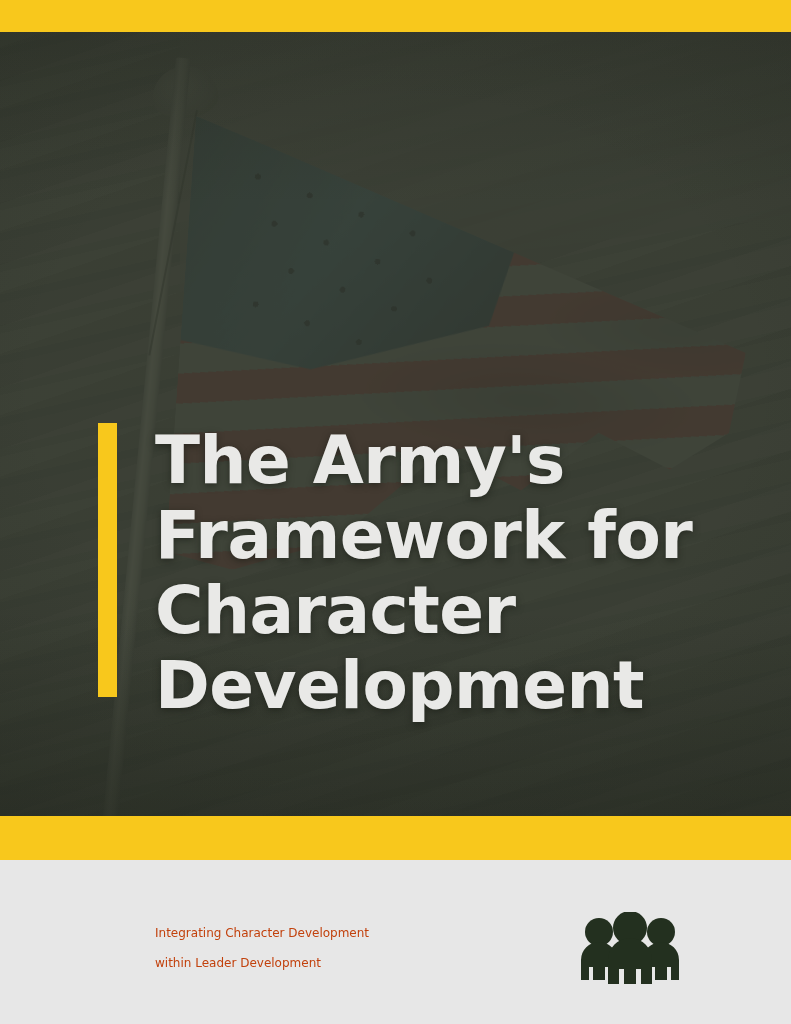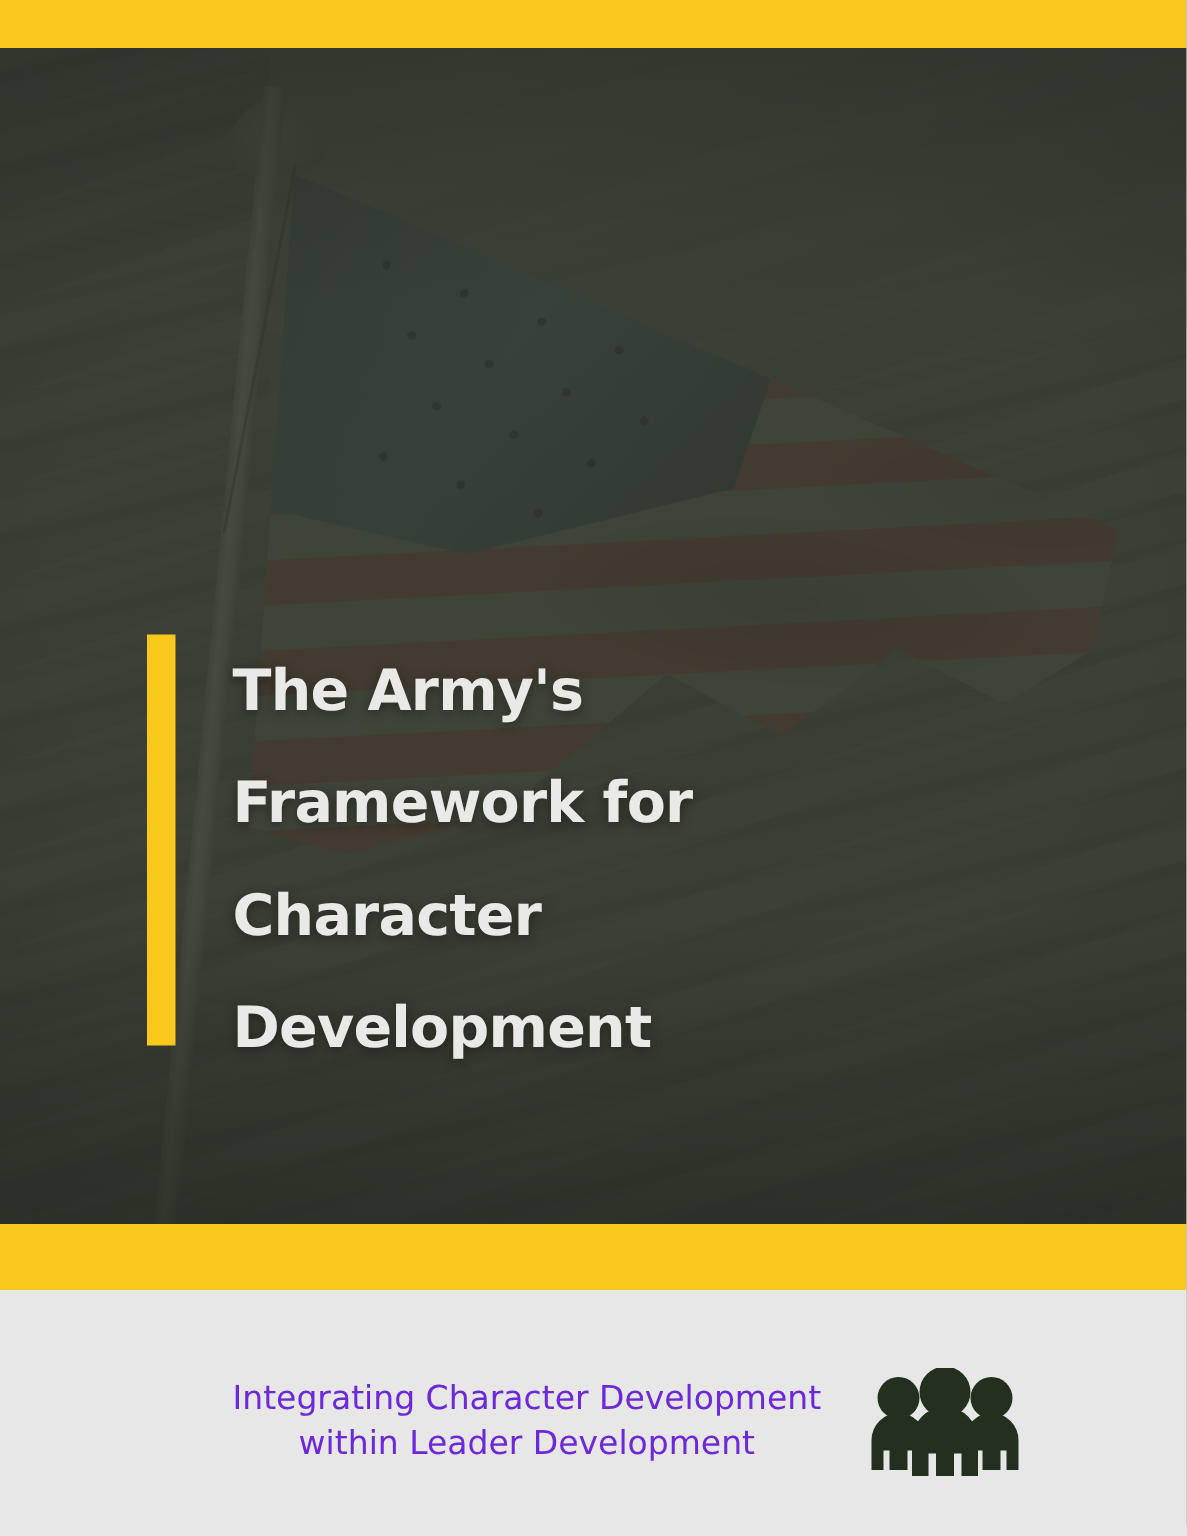--- a/index.html
+++ b/index.html
@@ -182,21 +182,21 @@
   .accent-bar {
     width:19px; height:274px;
     background:#f8c81c;
     flex:0 0 auto;
   }
   .title {
     margin-left:38px;
     color:#e9e9e7;
     font-family:"DejaVu Sans", sans-serif;
     font-weight:700;
-    font-size:38px;
+    font-size:66px;
     line-height:75px;
     letter-spacing:-.5px;
     text-shadow:0 2px 7px rgba(20,24,16,.55);
     white-space:pre-line;
   }
 
   
   .bottom-rule {
     position:absolute; left:0; top:816px;
     width:791px; height:44px;
@@ -208,26 +208,25 @@
     position:absolute; left:0; top:860px;
     width:791px; height:164px;
     background:#e7e7e7;
   }
   .footer-inner {
     position:absolute; left:155px; top:52px;
     width:520px;
     display:flex; align-items:center; justify-content:space-between;
   }
   .footer-text {
-    color:#6d28d9;
+    color:#c2410c;
     font-family:"DejaVu Sans", sans-serif;
-    font-size:22px;
+    font-size:12px;
     line-height:30px;
     white-space:pre-line;
-    text-align:center;
   }
   .people-icon { flex:0 0 auto; margin-right:-8px; }
 </style>
 </head>
 <body>
 
 <div class="page">
 
   <div class="top-rule"></div>
 

